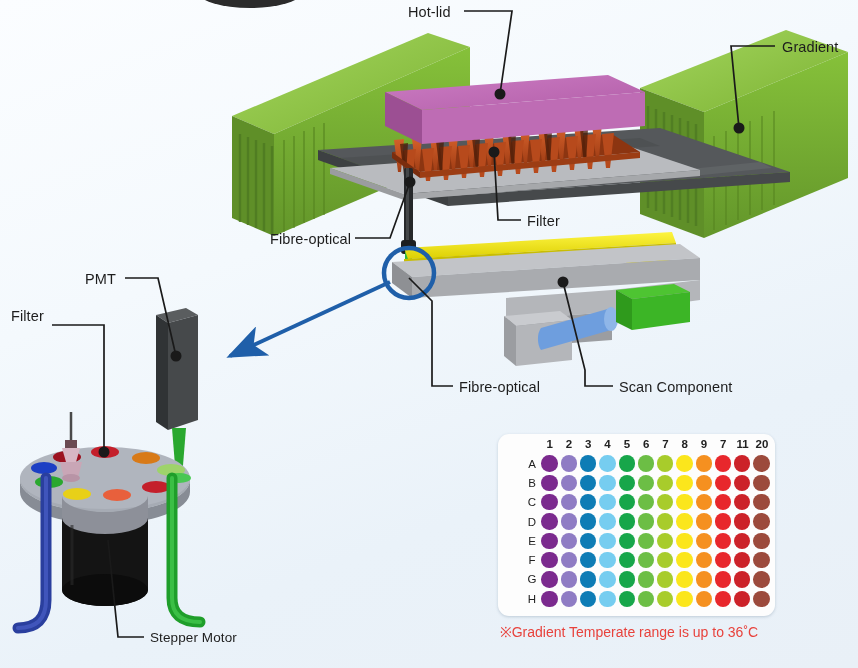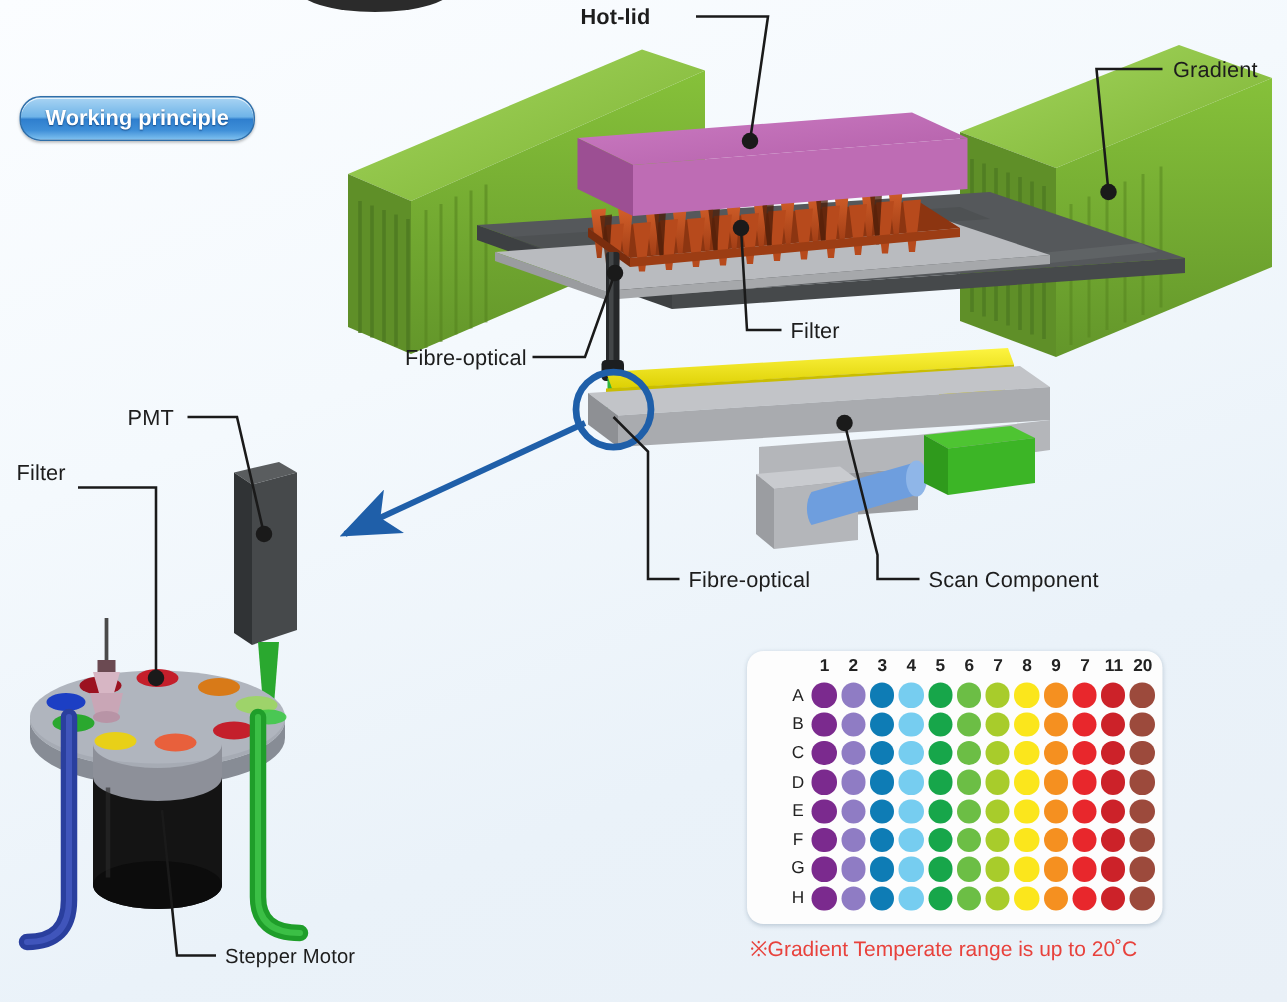--- a/index.html
+++ b/index.html
@@ -40,23 +40,20 @@
   .well{width:16.4px;height:16.4px;border-radius:50%;margin:0 1.45px;}
   #plate-caption{
     position:absolute;left:500px;top:622px;font-size:14px;color:#e8423c;white-space:nowrap;
   }
 </style>
 </head>
 <body>
 
 <div class="stage">
 
-  <div id="wp-btn">
-    <span>Working principle</span>
-  </div>
 
   <svg class="ovl" viewBox="0 0 858 668">
     <defs>
       <linearGradient id="gGreenTop" x1="0" y1="0" x2="1" y2="1">
         <stop offset="0" stop-color="#a4d65e"></stop>
           <stop offset="1" stop-color="#7cb233"></stop>
       </linearGradient>
       <linearGradient id="gGreenSide" x1="0" y1="0" x2="0" y2="1">
         <stop offset="0" stop-color="#86c13a"></stop>
           <stop offset="1" stop-color="#63962a"></stop>
@@ -312,21 +309,21 @@
       <path d="M125,278 L158,278 L176,356"></path>
       <circle cx="176" cy="356" r="5.5" fill="#1a1a1a" stroke="none"></circle>
 
       <path d="M52,325 L104,325 L104,452"></path>
       <circle cx="104" cy="452" r="5.5" fill="#1a1a1a" stroke="none"></circle>
 
       <path d="M144,637 L118,637 L108,540"></path>
     </g>
   </svg>
 
-  <div class="lbl" style="left:387px;top:4px;font-weight:bold;">Hot-lid</div>
+  <div class="lbl" style="left:408px;top:4px;">Hot-lid</div>
   <div class="lbl" style="left:782px;top:39px;">Gradient</div>
   <div class="lbl" style="left:527px;top:213px;">Filter</div>
   <div class="lbl" style="left:270px;top:231px;">Fibre-optical</div>
   <div class="lbl" style="left:459px;top:379px;">Fibre-optical</div>
   <div class="lbl" style="left:619px;top:379px;">Scan Component</div>
   <div class="lbl" style="left:85px;top:271px;">PMT</div>
   <div class="lbl" style="left:11px;top:308px;">Filter</div>
   <div class="lbl" style="left:150px;top:630px;font-size:13.5px;">Stepper Motor</div>
 
   <div id="plate">
@@ -460,15 +457,15 @@
           <div class="well" style="background: rgb(108, 190, 69);"></div>
           <div class="well" style="background: rgb(168, 204, 43);"></div>
           <div class="well" style="background: rgb(251, 230, 28);"></div>
           <div class="well" style="background: rgb(245, 144, 32);"></div>
           <div class="well" style="background: rgb(232, 39, 44);"></div>
           <div class="well" style="background: rgb(204, 34, 41);"></div>
           <div class="well" style="background: rgb(156, 74, 60);"></div>
         </div>
       </div>
   </div>
-  <div id="plate-caption">※Gradient Temperate range is up to 20˚C</div>
+  <div id="plate-caption">※Gradient Temperate range is up to 36˚C</div>
 
 </div>
 
 </body></html>

